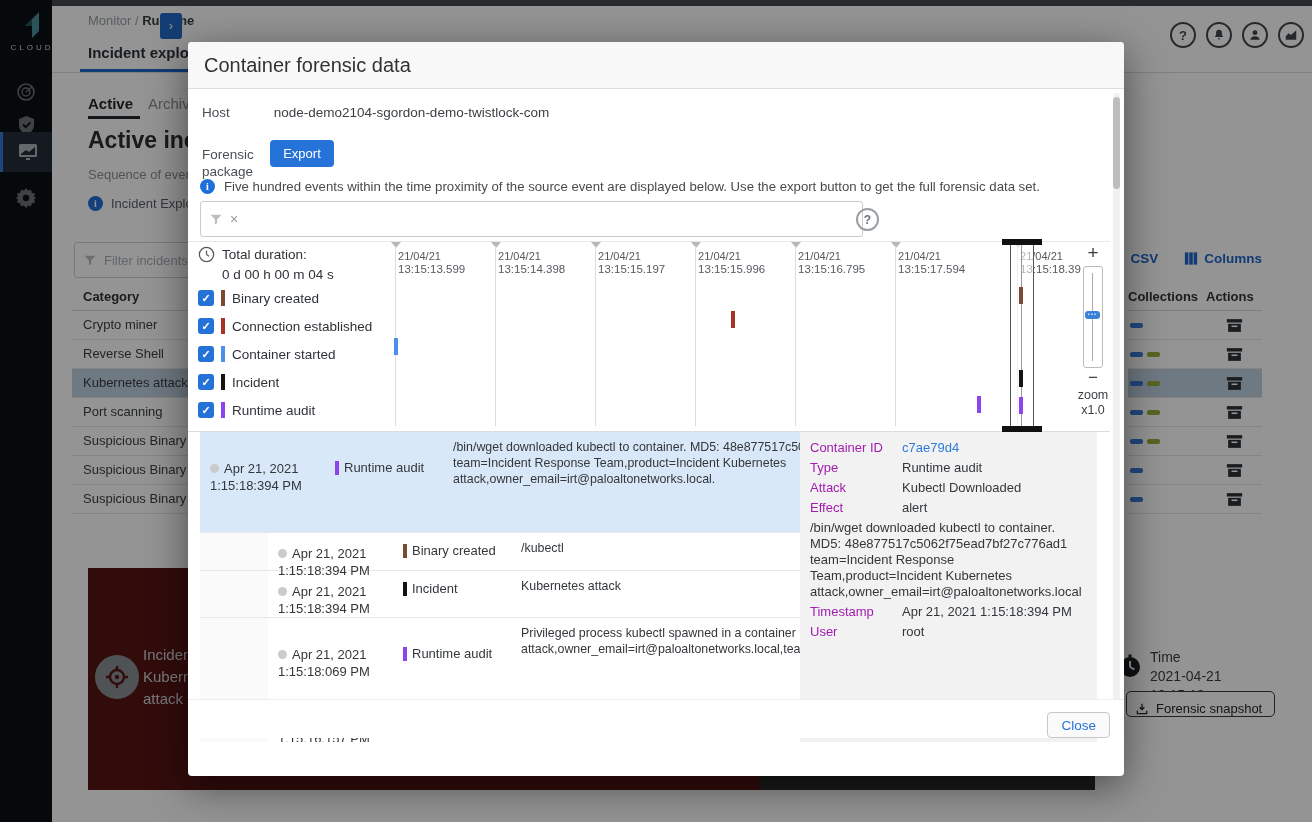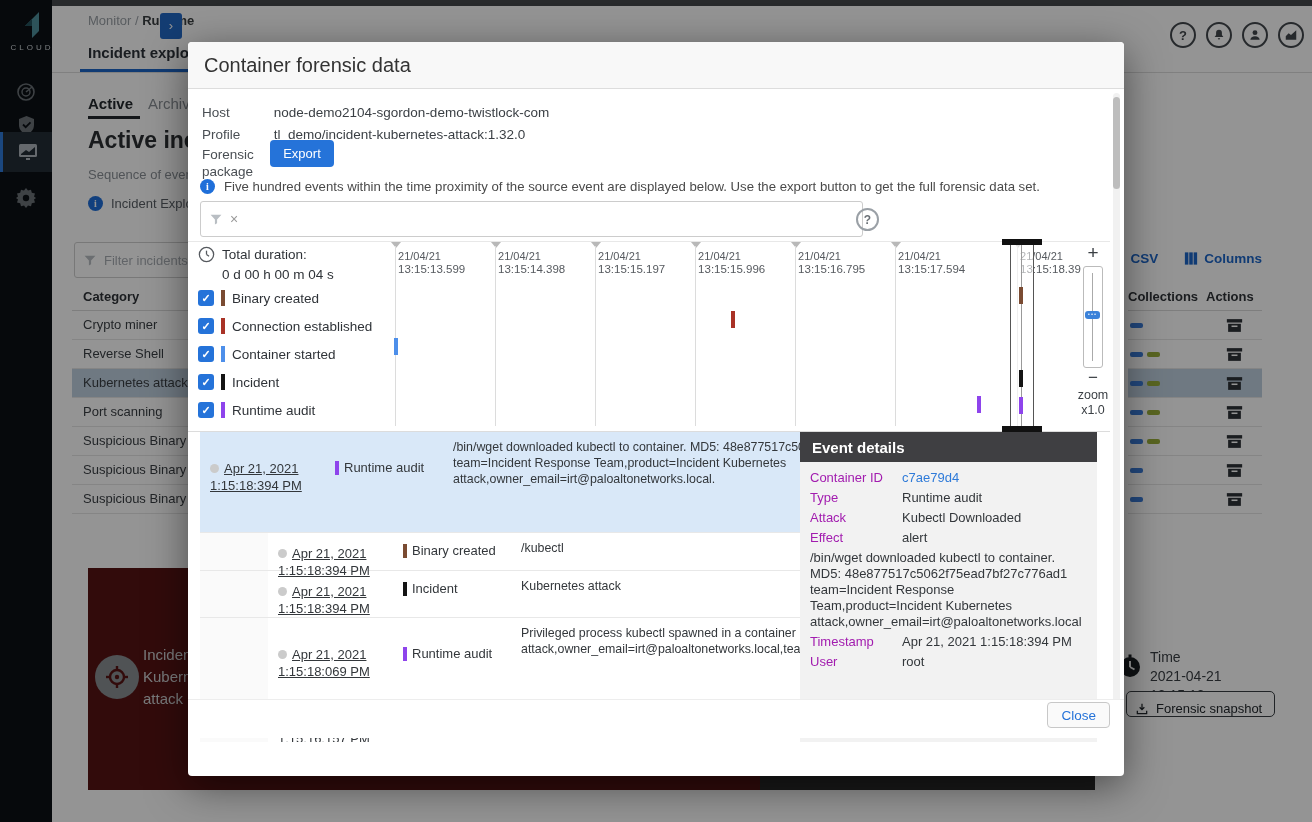--- a/index.html
+++ b/index.html
@@ -137,39 +137,39 @@
   .ev-row:nth-of-type(1){height:100px;}
   .ev-row:nth-of-type(2){height:37px;}
   .ev-row:nth-of-type(3){height:46px;}
   .ev-row:nth-of-type(4){height:82px;}
   .ev-row:nth-of-type(5){height:60px;}
   .ev-ago{width:68px;background:#fafafa;padding:8px 0 0 4px;box-sizing:border-box;}
   .ago-box{display:inline-block;background:#ececec;padding:5px 7px;font-size:13px;color:#2b2f33;line-height:17px;}
   .ago-line1{display:flex;align-items:center;gap:4px;}
   .ev-main{flex:1;display:flex;}
   .ev-row.selected .ev-main{background:#d9e8f8;}
-  .ev-dt{width:135px;padding:12px 0 0 10px;font-size:13px;color:#33373b;line-height:17px;box-sizing:border-box;text-decoration:underline;}
+  .ev-dt{width:135px;padding:12px 0 0 10px;font-size:13px;color:#33373b;line-height:17px;box-sizing:border-box;}
   .dot{width:9px;height:9px;border-radius:50%;background:#cbcbcb;display:inline-block;margin-right:5px;}
   .ev-type{width:112px;padding-top:10px;display:flex;gap:5px;align-items:flex-start;box-sizing:border-box;}
   .ev-type .lbl{font-size:13px;color:#33373b;line-height:15px;}
   .ev-type .mark{height:14px;flex:none;margin-top:1px;}
   .ev-msg{flex:1;padding:7px 10px 0 6px;font-size:12.4px;color:#33373b;line-height:16px;box-sizing:border-box;}
   .ev-row:nth-of-type(1) .ev-type,.ev-row:nth-of-type(4) .ev-type{padding-top:28px;}
   .ev-row:nth-of-type(1) .ev-dt,.ev-row:nth-of-type(4) .ev-dt{padding-top:28px;}
 
   .details{position:absolute;left:612px;top:343px;width:297px;height:310px;background:#f2f2f2;}
   .det-head{height:30px;background:#3f3f42;color:#fff;font-size:15px;font-weight:bold;display:flex;align-items:center;padding-left:12px;}
   .det-body{padding:8px 10px;}
   .det-row{display:flex;font-size:13px;line-height:16px;margin-bottom:4px;}
   .det-label{width:92px;color:#a21caf;flex:none;}
   .det-value{color:#33373b;flex:1;}
   .det-value.link{color:#2f7bd9;}
 
   .modal-footer{position:absolute;left:0;bottom:0;width:100%;height:38px;border-top:1px solid #ededed;background:#fff;border-radius:0 0 4px 4px;}
-  .close-btn{position:absolute;right:14px;top:2px;height:26px;padding:0 13px;background:#fafafa;border:1px solid #c8c8c8;
+  .close-btn{position:absolute;right:14px;top:12px;height:26px;padding:0 13px;background:#fafafa;border:1px solid #c8c8c8;
       border-radius:4px;color:#2573d9;font-size:13.5px;font-family:"Liberation Sans",sans-serif;}
 </style>
 </head>
 <body>
 
 <div class="root">
 
   <div class="page">
     <div class="topstrip"></div>
 
@@ -467,24 +467,20 @@
 
     <div class="modal-body">
       <div class="m-scroll">
           <div class="m-thumb"></div>
         </div>
 
       <div class="f-row" style="top:16px;">
         <span class="f-label">Host</span>
         <span>node-demo2104-sgordon-demo-twistlock-com</span>
       </div>
-      <div class="f-row" style="top:38px;">
-        <span class="f-label">Profile</span>
-        <span>tl_demo/incident-kubernetes-attack:1.32.0</span>
-      </div>
       <div class="f-row" style="top:57px;line-height:17px;">
         <span class="f-label">
           <span>Forensic</span><br>
           <span>package</span>
         </span>
       </div>
       <button class="export-btn">Export</button>
 
       <div class="m-info">
         <span class="info-dot">i</span>
@@ -712,21 +708,20 @@
               <div class="ev-type">
                 <span class="mark" style="background: rgb(169, 50, 38);"></span>
                 <span class="lbl">Connection established</span>
               </div>
               <div class="ev-msg">Source IP:10.44.0.16, Destination IP:142.251.6.128, Destination port:443, Type: Runtime</div>
             </div>
           </div>
         </div>
 
       <div class="details">
-        <div class="det-head">Event details</div>
         <div class="det-body">
 
             <div class="det-row">
               <span class="det-label">Container ID</span>
               <span class="det-value link">c7ae79d4</span>
             </div>
 
             <div class="det-row">
               <span class="det-label">Type</span>
               <span class="det-value">Runtime audit</span>

